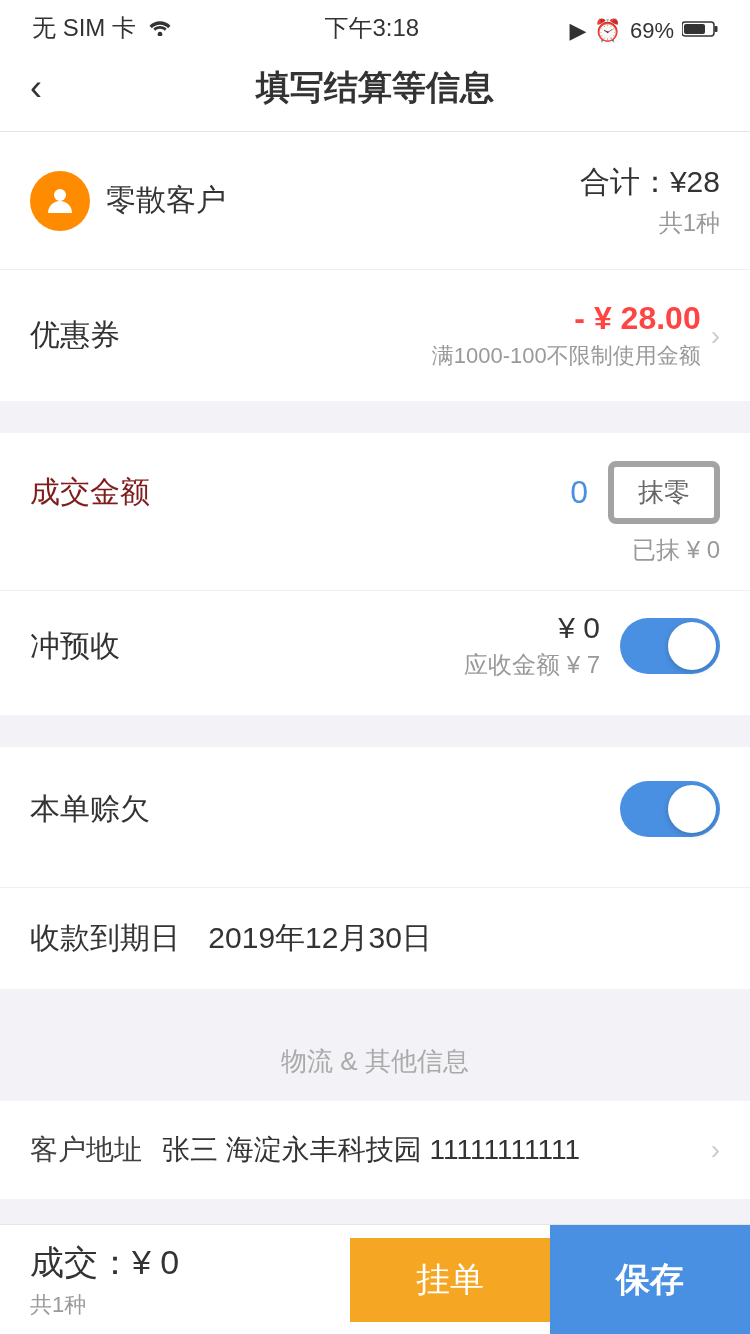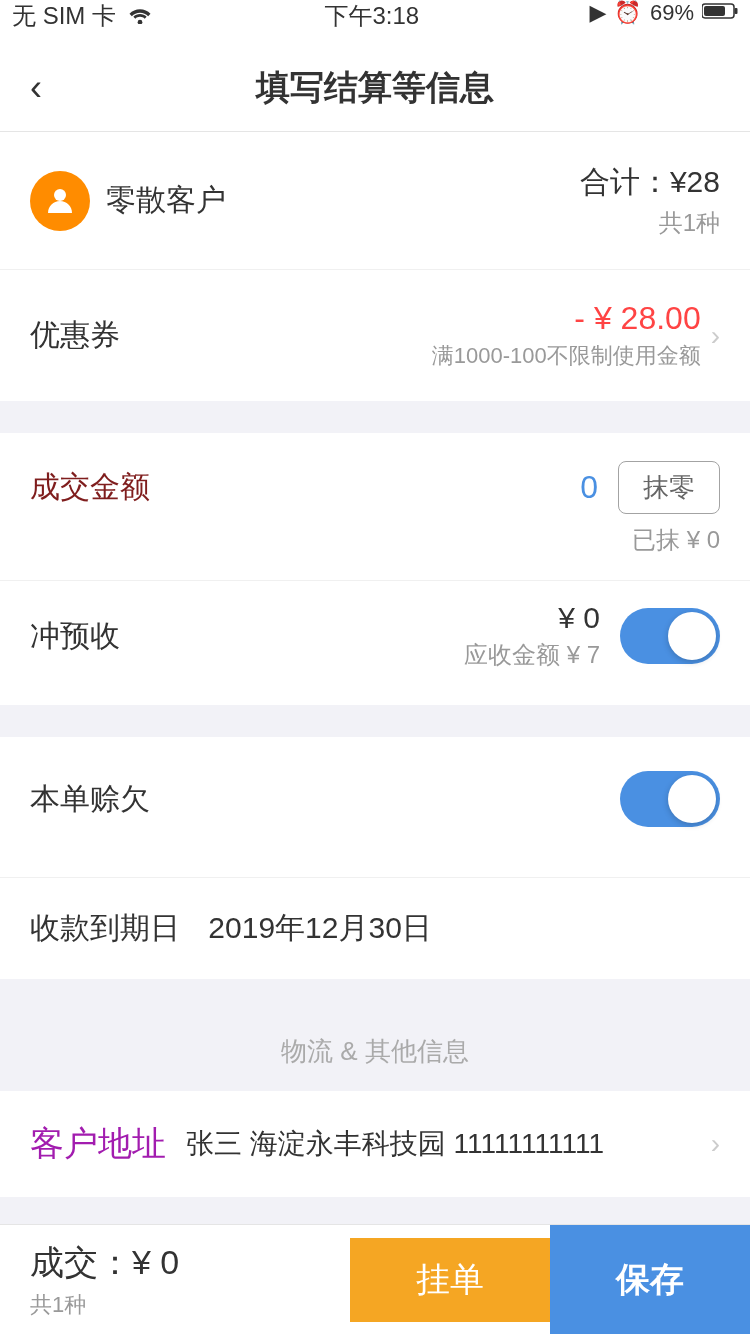--- a/index.html
+++ b/index.html
@@ -13,23 +13,23 @@
       color: #333;
       position: relative;
     }
 
     
     .status-bar {
       width: 100%;
       height: 44px;
       background: #fff;
       display: flex;
-      align-items: flex-start;
-      justify-content: space-between;
-      padding: 0 12px;
+      align-items: flex-end;
+      justify-content: space-between;
+      padding: 0 32px;
       font-size: 24px;
       font-weight: 500;
     }
     .status-left { display: flex; align-items: center; gap: 10px; }
     .status-right { display: flex; align-items: center; gap: 8px; font-size: 22px; }
 
     
     .nav-bar {
       width: 100%;
       height: 88px;
@@ -93,21 +93,21 @@
       align-items: center;
       justify-content: space-between;
       padding: 30px 30px;
       background: #fff;
       border-top: 1px solid #f0f0f0;
       gap: 12px;
     }
     .coupon-label { font-size: 30px; color: #333; }
     .coupon-right { display: flex; align-items: center; gap: 10px; }
     .coupon-right-info { text-align: right; }
-    .coupon-discount { font-size: 32px; color: #ff4444; font-weight: 400; }
+    .coupon-discount { font-size: 32px; color: #ff4444; font-weight: 700; }
     .coupon-desc { font-size: 22px; color: #999; margin-top: 4px; }
     .chevron-icon { color: #ccc; font-size: 28px; }
 
     
     .divider-section {
       height: 16px;
       background: #f2f2f7;
     }
 
     
@@ -115,21 +115,21 @@
       display: flex;
       align-items: center;
       justify-content: space-between;
       padding: 28px 30px 10px 30px;
       background: #fff;
     }
     .amount-label { font-size: 30px; color: #7f1d1d; }
     .amount-right { display: flex; align-items: center; gap: 20px; }
     .amount-value { font-size: 32px; color: #4a90e2; font-weight: 500; }
     .round-btn {
-      border: 1px solid #a3a3a3;
+      border: 6px solid #a3a3a3;
       border-radius: 8px;
       padding: 8px 24px;
       font-size: 26px;
       color: #666;
       background: #fff;
       cursor: pointer;
     }
     .amount-sub-row {
       padding: 0 30px 24px 30px;
       background: #fff;
@@ -225,21 +225,21 @@
 
     
     .address-row {
       background: #fff;
       display: flex;
       align-items: center;
       justify-content: space-between;
       padding: 30px 30px;
       margin-bottom: 16px;
     }
-    .address-label { font-size: 34px; color: #a21caf; flex-shrink: 0; margin-right: 20px; }
+    .address-label { font-size: 28px; color: #404040; flex-shrink: 0; margin-right: 20px; }
     .address-value { font-size: 28px; color: #333; flex: 1; }
     .address-chevron { color: #ccc; font-size: 28px; }
 
     
     .empty-space {
       background: #f2f2f7;
       height: 200px;
     }
 
     

